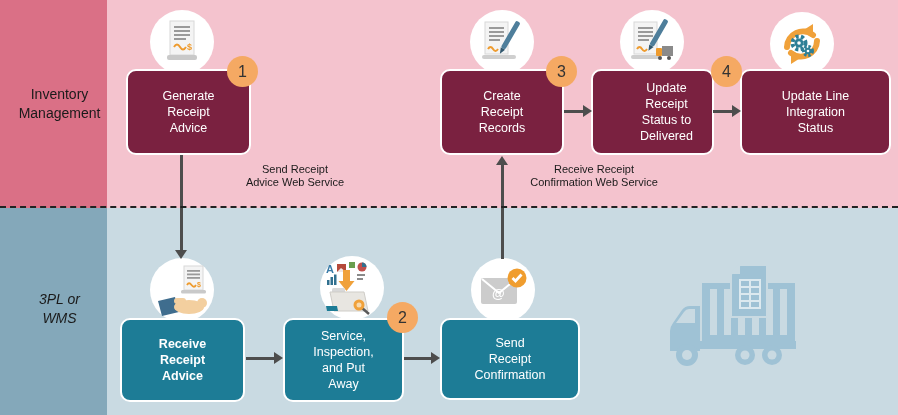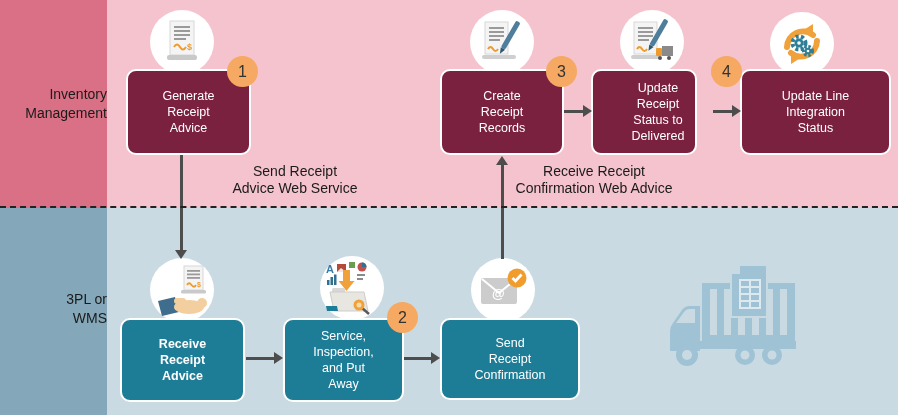--- a/index.html
+++ b/index.html
@@ -6,45 +6,45 @@
   body { font-family:"Liberation Sans", sans-serif; background:#ffffff; }
   #canvas { position:relative; width:898px; height:415px; overflow:hidden; }
 
   
   .band-top    { position:absolute; left:0; top:0;   width:898px; height:208px; background:#f4c3ce; }
   .sidebar-top { position:absolute; left:0; top:0;   width:107px; height:208px; background:#da7086; }
   .band-bot    { position:absolute; left:0; top:208px; width:898px; height:207px; background:#c9dae2; }
   .sidebar-bot { position:absolute; left:0; top:208px; width:107px; height:207px; background:#84a8ba; }
   .divider { position:absolute; left:0; top:206px; width:898px; height:0; border-top:2px dashed #222; z-index:4; }
 
-  .lane-label { position:absolute; left:0; width:107px; text-align:right; font-size:14px;
+  .lane-label { position:absolute; left:6px; width:107px; text-align:center; font-size:14px;
                 color:#1a1a1a; line-height:1.35; white-space:pre-line; z-index:2; }
   .lane-label.top { top:85px; }
-  .lane-label.bot { top:290px; }
+  .lane-label.bot { top:290px;font-style:italic; }
 
   
   .circle { position:absolute; width:64px; height:64px; border-radius:50%; background:#ffffff;
             display:flex; align-items:center; justify-content:center; z-index:1; }
   .c1 { left:150px; top:10px; }
   .c2 { left:470px; top:10px; }
   .c3 { left:620px; top:10px; }
   .c4 { left:770px; top:12px; }
   .c5 { left:150px; top:258px; }
   .c6 { left:320px; top:256px; }
   .c7 { left:471px; top:258px; }
 
   
   .box { position:absolute; border:2px solid #ffffff; border-radius:10px; color:#ffffff;
          display:flex; align-items:center; justify-content:center; text-align:center;
          font-size:12.5px; line-height:1.28; white-space:pre-line; z-index:2; }
   .maroon { background:#7a2140; }
   .teal   { background:#1d7c96; }
   .b1 { left:126px; top:69px;  width:125px; height:86px; }
   .b2 { left:440px; top:69px;  width:124px; height:86px; }
-  .b3 { left:591px; top:69px;  width:106px; height:86px;padding-left:28px; }
+  .b3 { left:591px; top:69px;  width:123px; height:86px;padding-left:28px; }
   .b4 { left:740px; top:69px;  width:151px; height:86px; }
   .b5 { left:120px; top:318px; width:125px; height:84px;font-weight:bold; }
   .b6 { left:283px; top:318px; width:121px; height:84px; }
   .b7 { left:440px; top:318px; width:140px; height:82px; }
 
   
   .badge { position:absolute; width:31px; height:31px; border-radius:50%; background:#f5a963;
            color:#333333; font-size:16px; display:flex; align-items:center; justify-content:center; z-index:3; }
   .g1 { left:227px; top:56px; }
   .g2 { left:387px; top:302px; }
@@ -65,21 +65,21 @@
   .h1-line { left:564px; top:110px; width:20px; height:3px; }
   .h1-head { left:583px; top:105px; }
   .h2-line { left:713px; top:110px; width:20px; height:3px; }
   .h2-head { left:732px; top:105px; }
   .h3-line { left:246px; top:357px; width:29px; height:3px; }
   .h3-head { left:274px; top:352px; }
   .h4-line { left:404px; top:357px; width:28px; height:3px; }
   .h4-head { left:431px; top:352px; }
 
   
-  .ws-label { position:absolute; width:190px; text-align:center; font-size:14px; color:#1a1a1a;
+  .ws-label { position:absolute; width:190px; text-align:center; font-size:11px; color:#1a1a1a;
               line-height:1.22; white-space:pre-line; z-index:2; }
   .ws1 { left:200px; top:163px; }
   .ws2 { left:499px; top:163px; }
 
   .truck { position:absolute; left:660px; top:263px; z-index:1; }
 </style>
 </head>
 <body>
 
 <div id="canvas">
@@ -325,15 +325,15 @@
 
   <div class="aline h3-line"></div>
   <div class="ah right h3-head"></div>
 
   <div class="aline h4-line"></div>
   <div class="ah right h4-head"></div>
 
   <div class="ws-label ws1">Send Receipt
 Advice Web Service</div>
   <div class="ws-label ws2">Receive Receipt
-Confirmation Web Advice</div>
+Confirmation Web Service</div>
 
 </div>
 
 </body></html>

